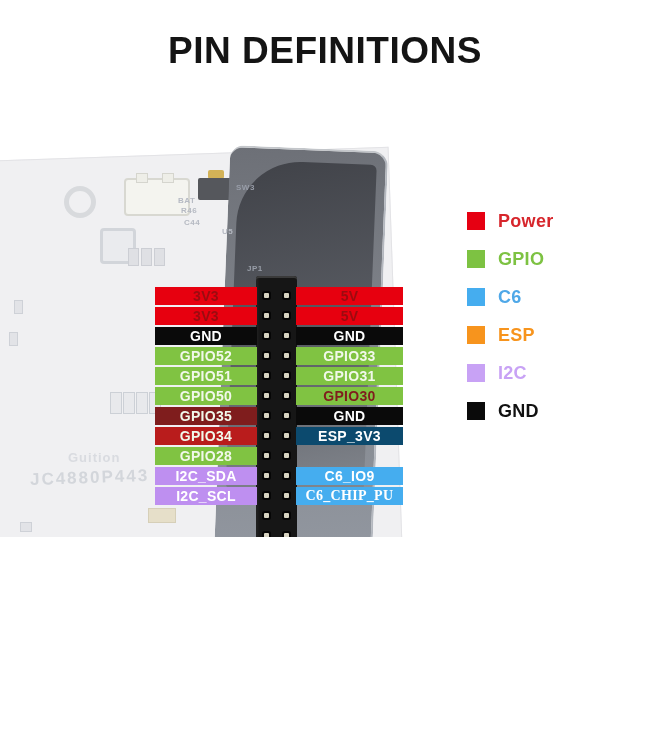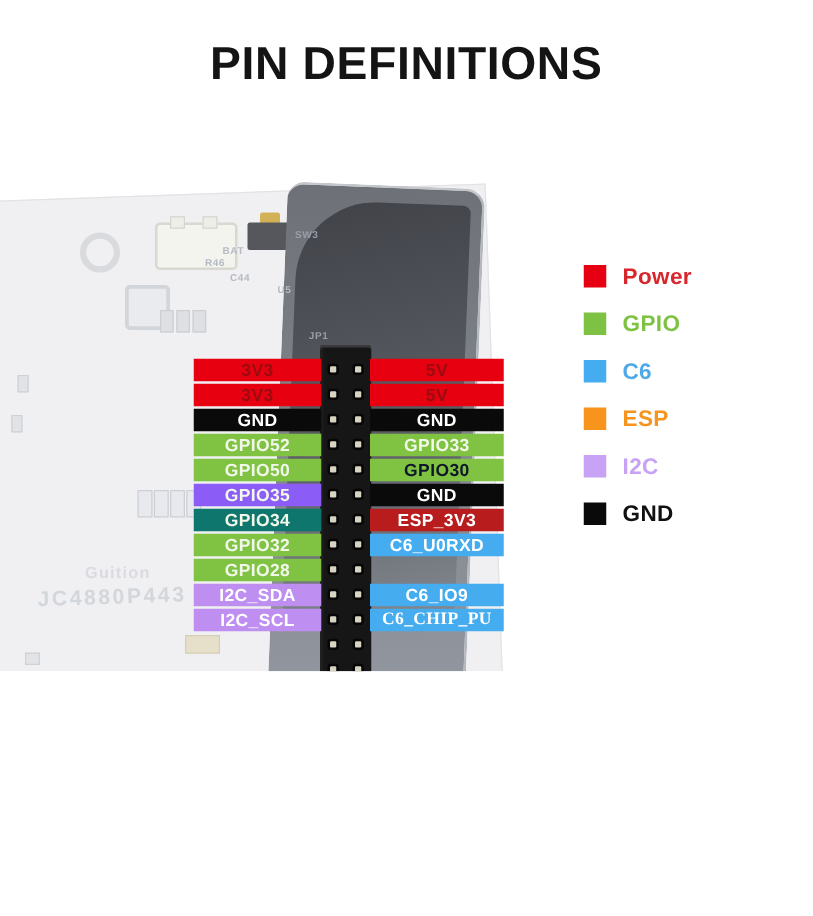--- a/index.html
+++ b/index.html
@@ -53,21 +53,21 @@
   .bottom-jst{left:-8px;top:612px;width:54px;height:38px;background:#f5f5f1;border:2px solid #dcdcd6;border-radius:4px;}
   .screw{left:70px;top:606px;width:26px;height:26px;border:6px solid #d9dbdf;border-radius:50%;background:#f1f1f3;}
   .header-grid{left:92px;top:586px;width:34px;height:48px;border:1px dotted #ccd0d6;
     background:repeating-linear-gradient(to bottom,transparent 0 8px,#d8dbdf 8px 9px);}
   .dash-strip{left:6px;top:554px;width:8px;height:50px;
     background:repeating-linear-gradient(to bottom,#d6d9dd 0 4px,transparent 4px 9px);}
   
   .silk{position:absolute;color:#b6bac3;font-size:8px;font-weight:700;letter-spacing:.5px;}
   .silk-sw3{left:236px;top:183px;color:#989da8;}
   .silk-bat{left:178px;top:196px;}
-  .silk-r46{left:164px;top:206px;}
+  .silk-r46{left:181px;top:206px;}
   .silk-c44{left:184px;top:218px;}
   .silk-u5{left:222px;top:227px;}
   .silk-jp1{left:247px;top:264px;color:#999ea8;}
   .silk-brand{left:68px;top:450px;font-size:13px;color:#d9dbe0;letter-spacing:1px;}
   .silk-model{left:30px;top:468px;font-size:17px;font-weight:800;color:#d3d6db;letter-spacing:2px;transform:rotate(-2deg);}
   .silk-date{left:44px;top:550px;font-size:15px;color:#cfd2d8;letter-spacing:3px;transform:rotate(-2deg);}
   
   .pin-strip{
     position:absolute;left:256px;top:276px;width:41px;height:280px;
     background:#161616;border-radius:3px;
@@ -187,38 +187,38 @@
         <div class="pin-cell left" style="background: rgb(10, 10, 10); color: rgb(255, 255, 255);">GND</div>
         <div class="pin-row-spacer"></div>
         <div class="pin-cell right" style="background: rgb(10, 10, 10); color: rgb(255, 255, 255);">GND</div>
       </div>
       <div class="pin-row">
         <div class="pin-cell left" style="background: rgb(128, 195, 66); color: rgb(241, 248, 234);">GPIO52</div>
         <div class="pin-row-spacer"></div>
         <div class="pin-cell right" style="background: rgb(128, 195, 66); color: rgb(241, 248, 234);">GPIO33</div>
       </div>
       <div class="pin-row">
+        <div class="pin-cell left" style="background: rgb(128, 195, 66); color: rgb(241, 248, 234);">GPIO51</div>
+        <div class="pin-row-spacer"></div>
+        <div class="pin-cell right" style="background: rgb(128, 195, 66); color: rgb(241, 248, 234);">GPIO31</div>
+      </div>
+      <div class="pin-row">
         <div class="pin-cell left" style="background: rgb(128, 195, 66); color: rgb(241, 248, 234);">GPIO50</div>
         <div class="pin-row-spacer"></div>
-        <div class="pin-cell right" style="background: rgb(128, 195, 66); color: #0f172a;">GPIO30</div>
-      </div>
-      <div class="pin-row">
-        <div class="pin-cell left" style="background: #8b5cf6; color: rgb(241, 248, 234);">GPIO35</div>
+        <div class="pin-cell right" style="background: rgb(128, 195, 66); color: #7f1d1d;">GPIO30</div>
+      </div>
+      <div class="pin-row">
+        <div class="pin-cell left" style="background: #7f1d1d; color: rgb(241, 248, 234);">GPIO35</div>
         <div class="pin-row-spacer"></div>
         <div class="pin-cell right" style="background: rgb(10, 10, 10); color: rgb(255, 255, 255);">GND</div>
       </div>
       <div class="pin-row">
-        <div class="pin-cell left" style="background: #0f766e; color: rgb(241, 248, 234);">GPIO34</div>
-        <div class="pin-row-spacer"></div>
-        <div class="pin-cell right" style="background: #b91c1c; color: rgb(255, 255, 255);">ESP_3V3</div>
-      </div>
-      <div class="pin-row">
-        <div class="pin-cell left" style="background: rgb(128, 195, 66); color: rgb(241, 248, 234);">GPIO32</div>
-        <div class="pin-row-spacer"></div>
-        <div class="pin-cell right" style="background: rgb(69, 173, 239); color: rgb(255, 255, 255);">C6_U0RXD</div>
+        <div class="pin-cell left" style="background: #b91c1c; color: rgb(241, 248, 234);">GPIO34</div>
+        <div class="pin-row-spacer"></div>
+        <div class="pin-cell right" style="background: #0c4a6e; color: rgb(255, 255, 255);">ESP_3V3</div>
       </div>
       <div class="pin-row">
         <div class="pin-cell left" style="background: rgb(128, 195, 66); color: rgb(241, 248, 234);">GPIO28</div>
         <div class="pin-row-spacer"></div>
       </div>
       <div class="pin-row">
         <div class="pin-cell left" style="background: rgb(190, 143, 240); color: rgb(255, 255, 255);">I2C_SDA</div>
         <div class="pin-row-spacer"></div>
         <div class="pin-cell right" style="background: rgb(69, 173, 239); color: rgb(255, 255, 255);">C6_IO9</div>
       </div>

